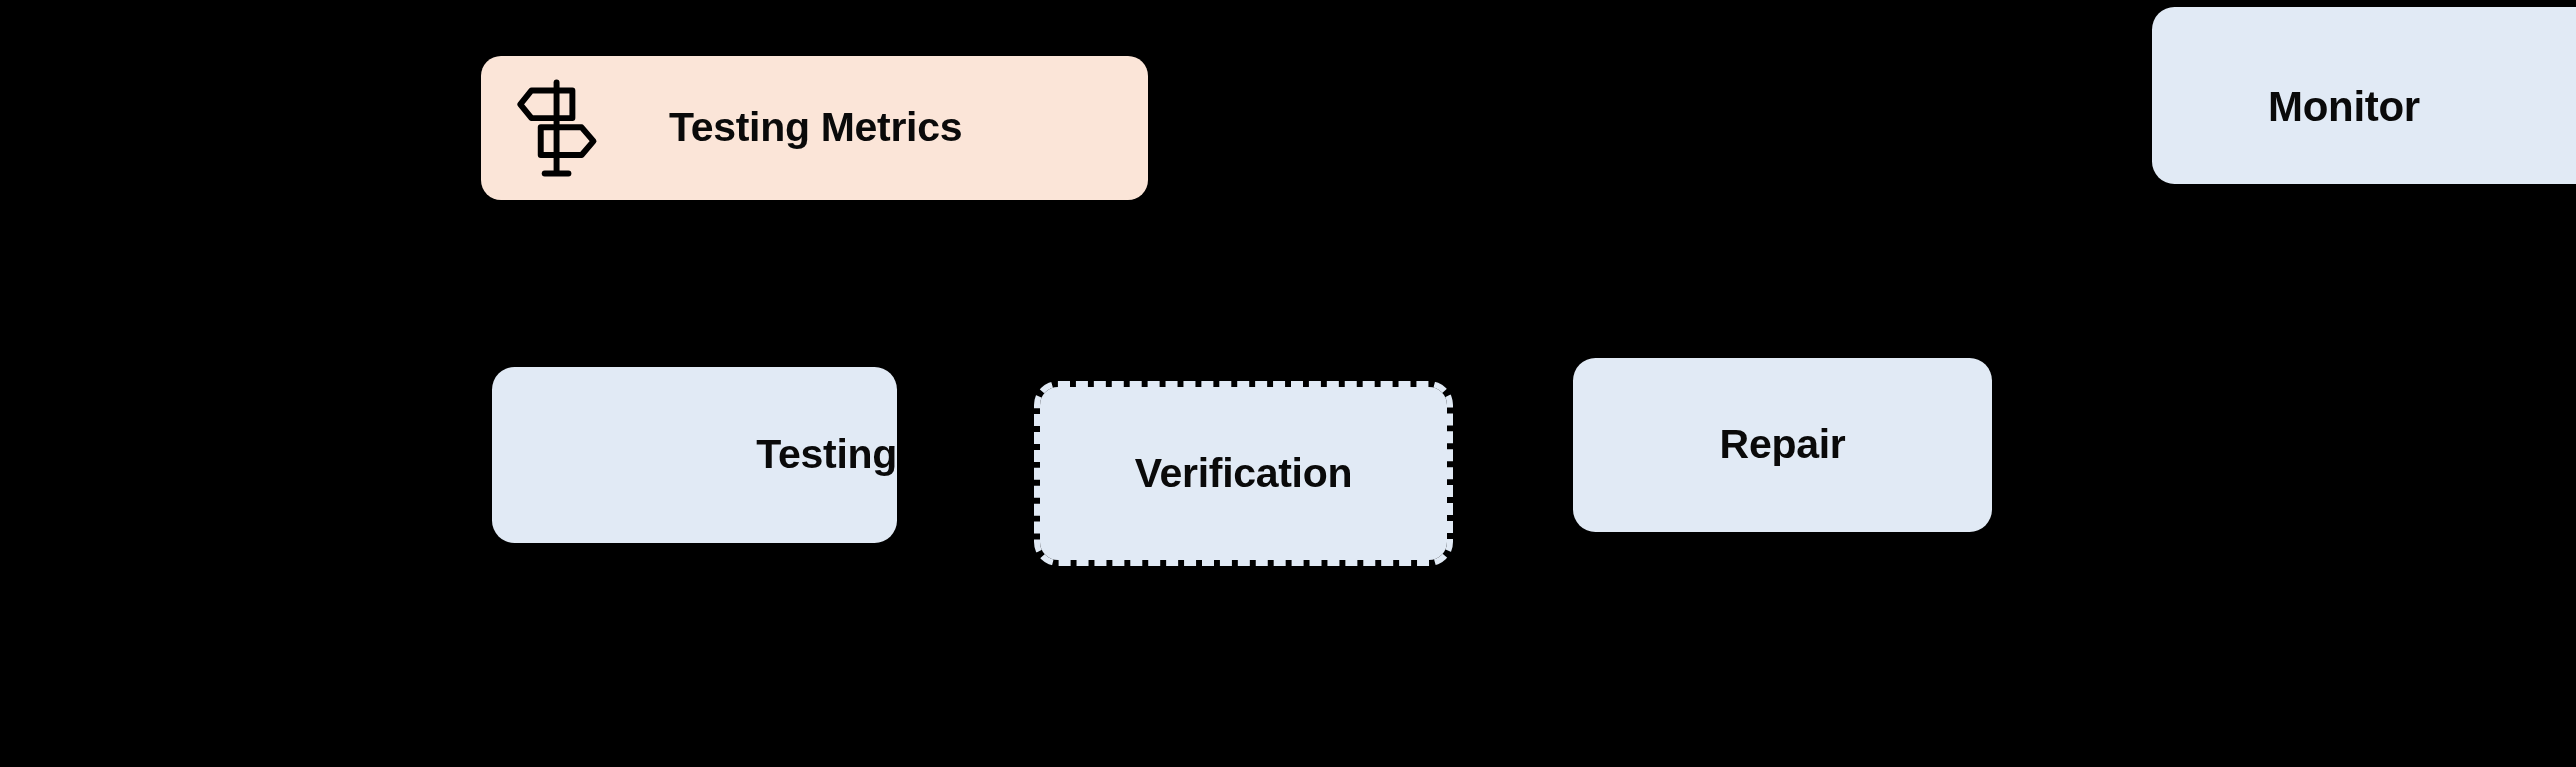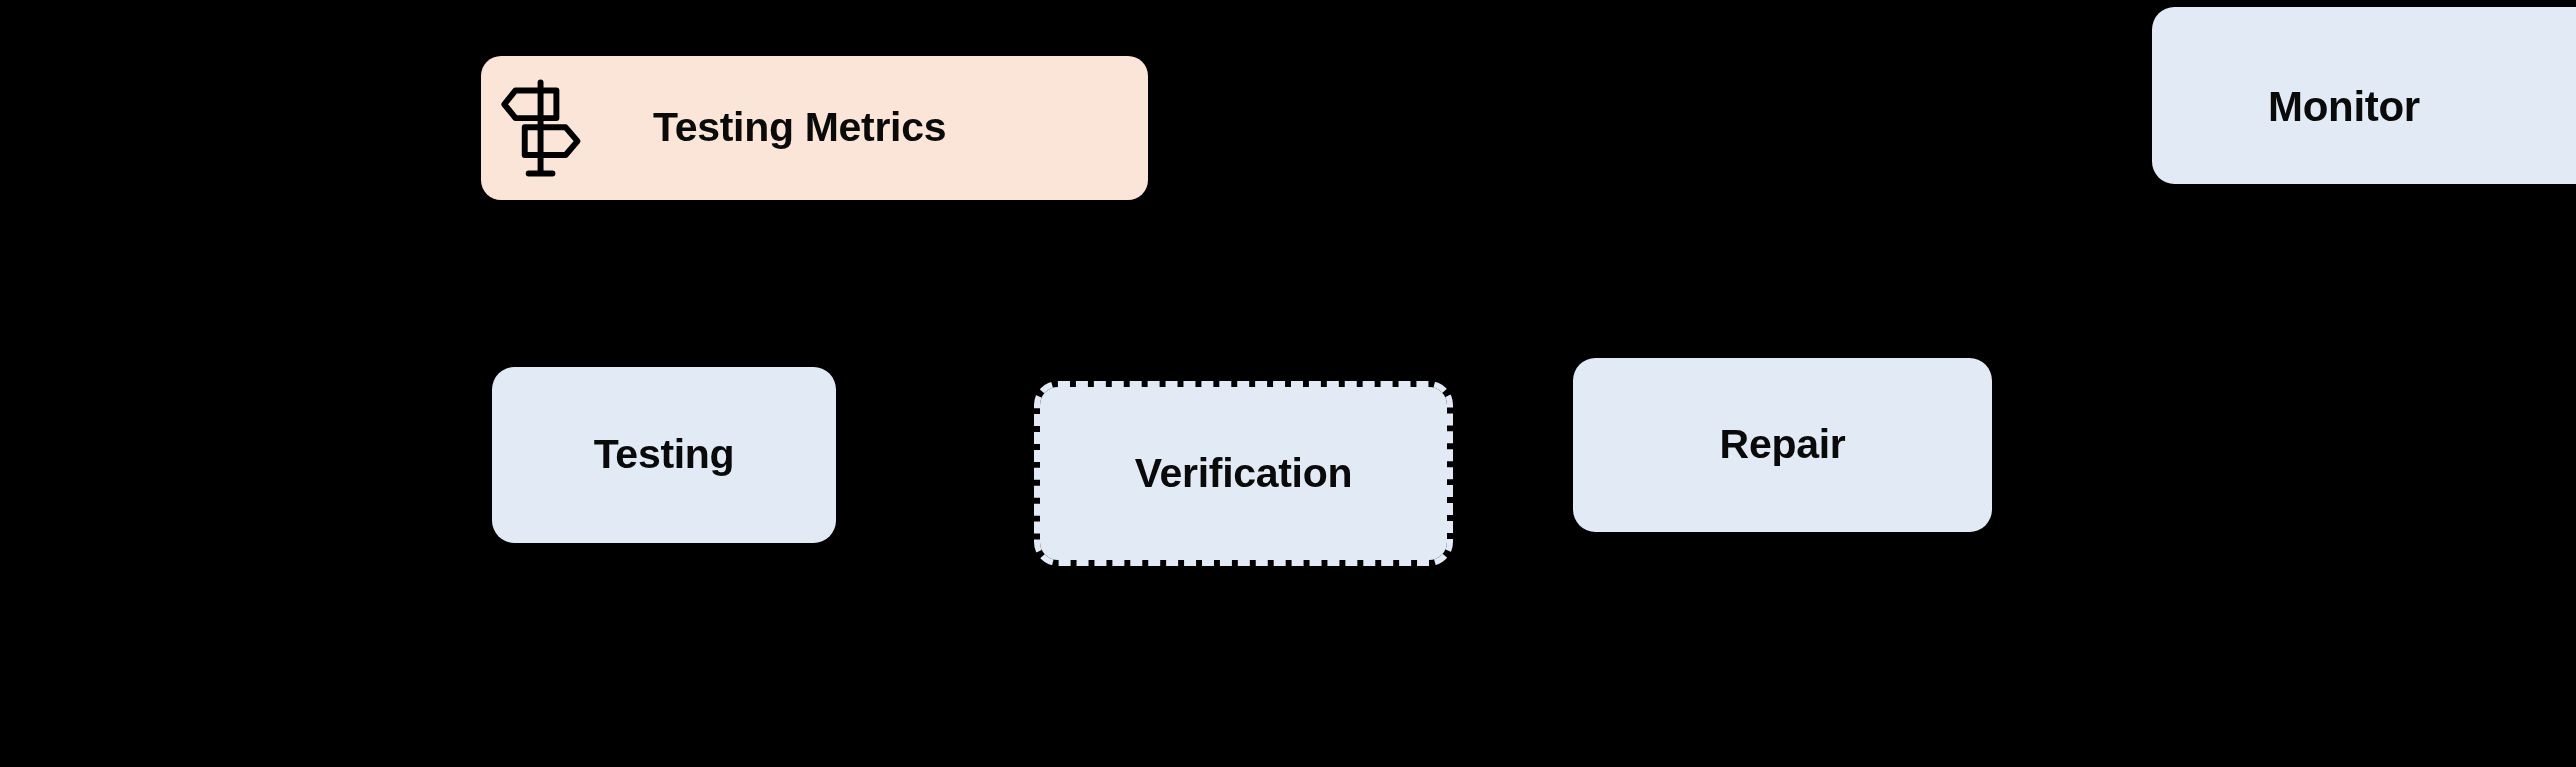--- a/index.html
+++ b/index.html
@@ -40,21 +40,21 @@
 
   
   #node-testing-metrics {
     left: 481px;
     top: 56px;
     width: 667px;
     height: 144px;
     background: #FBE5D8;
     border-radius: 20px;
     justify-content: flex-start;
-    padding-left: 20px;
+    padding-left: 36px;
   }
   #node-testing-metrics .node-label {
     font-size: 41px;
     margin-left: 61px;
   }
 
   .signpost-icon {
     width: 91px;
     height: 102px;
     flex: 0 0 auto;
@@ -74,24 +74,25 @@
     font-size: 42px;
     position: relative;
     left: -36px;
     margin-top: 24px;
   }
 
   
   #node-testing {
     left: 492px;
     top: 367px;
-    width: 344px;
+    width: 405px;
     height: 176px;
     background: #E1EAF5;
     border-radius: 22.5px;
+    justify-content: flex-end;
   }
   #node-testing .node-label {
     font-size: 41px;
   }
 
   
   #node-verification {
     left: 1034px;
     top: 381px;
     width: 419px;

